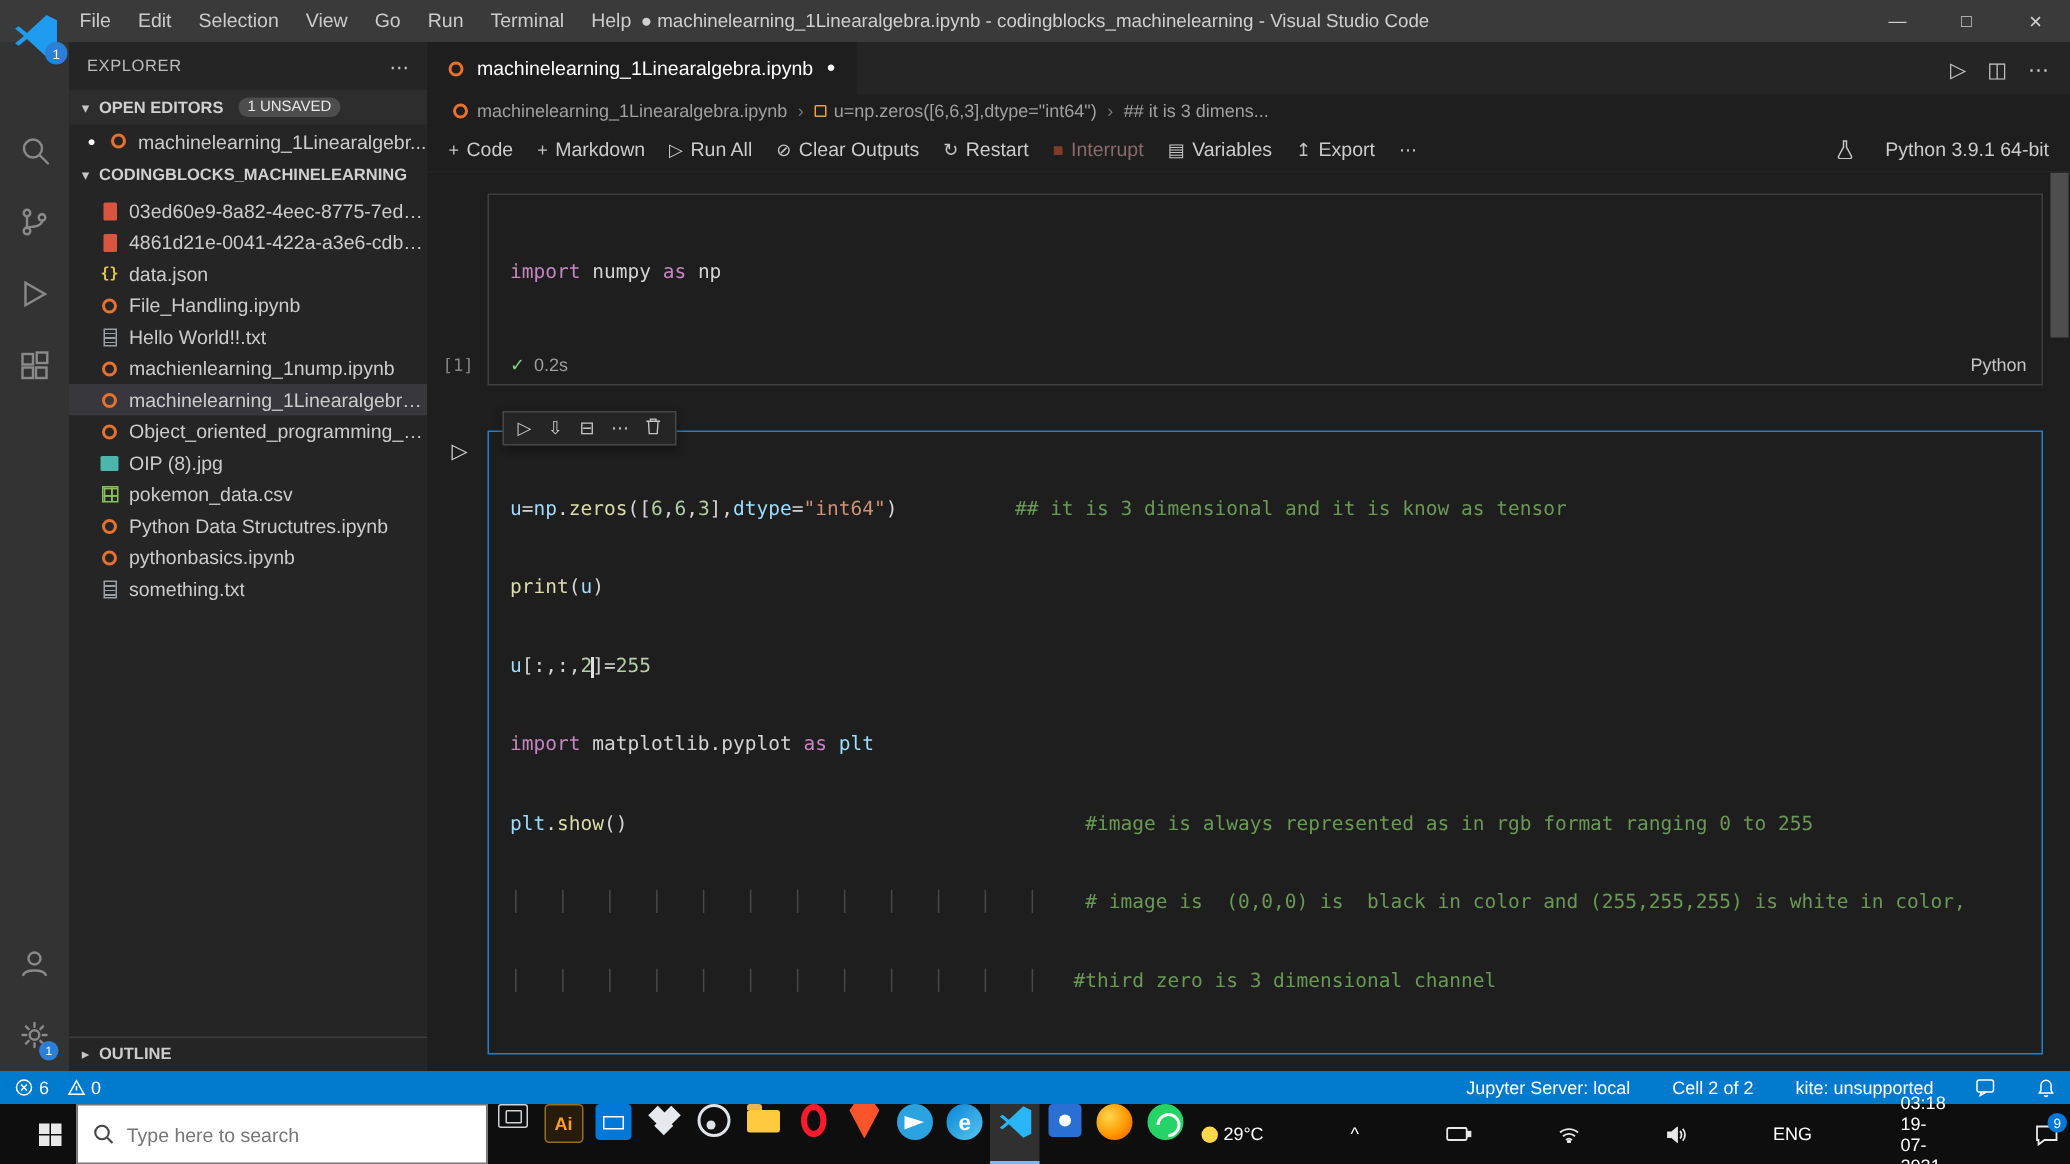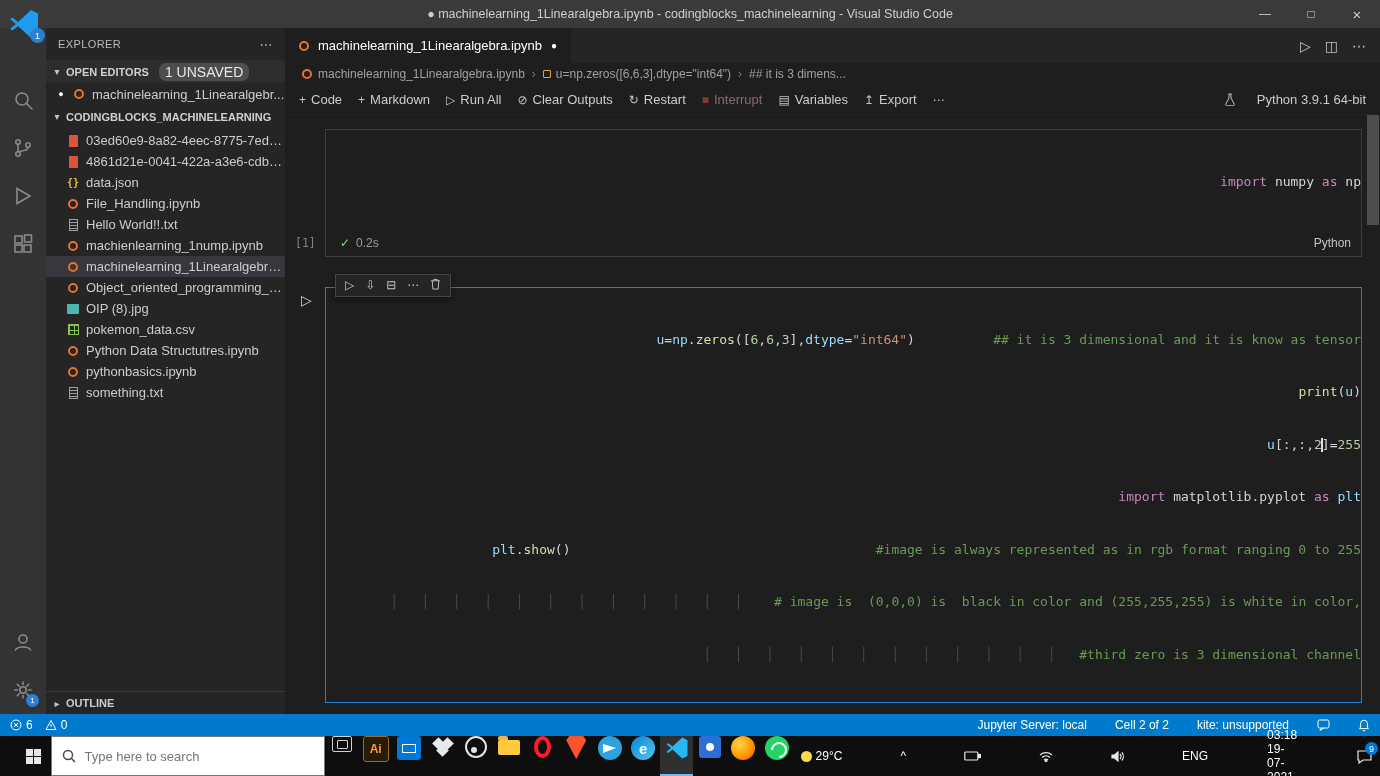--- a/index.html
+++ b/index.html
@@ -38,21 +38,21 @@
 
   
   .sidebar { width:239px; background:#252526; color:#cccccc; display:flex;
     flex-direction:column; font-size:13px; flex:none; }
   .sb-header { height:32px; display:flex; align-items:center; padding:0 12px;
     font-size:11px; letter-spacing:.4px; color:#bbbbbb; }
   .sb-header .more { margin-left:auto; font-size:13px; color:#c5c5c5; }
   .sb-section { height:23px; display:flex; align-items:center; gap:4px; padding:0 6px;
     font-size:11px; font-weight:bold; color:#d0d0d0; background:#2d2d2e; }
   .sb-section.folder { background:#252526; }
-  .badge-pill { margin-left:6px; background:#4d4d4d; color:#e8e8e8; font-size:14px;
+  .badge-pill { margin-left:6px; background:#4d4d4d; color:#e8e8e8; font-size:10px;
     font-weight:normal; border-radius:7px; padding:1px 6px; }
   .oe-item { height:22px; display:flex; align-items:center; gap:6px; padding-left:10px; }
   .mod-dot { color:#ffffff; font-size:9px; width:10px; text-align:center; }
   .file-list { flex:1; overflow:hidden; padding-top:2px; }
   .file-row { height:21px; display:flex; align-items:center; gap:6px; padding-left:20px;
     white-space:nowrap; }
   .file-row.sel { background:#37373d; }
   .fname { overflow:hidden; text-overflow:ellipsis; }
   .sb-outline { height:23px; display:flex; align-items:center; gap:4px; padding:0 6px;
     font-size:11px; font-weight:bold; border-top:1px solid #3c3c3c; }
@@ -96,21 +96,21 @@
   
   .notebook { flex:1; position:relative; overflow:hidden; padding-top:14px; }
   .cell { display:flex; padding-right:18px; }
   .gutter { width:40px; flex:none; position:relative; }
   .exec { position:absolute; bottom:7px; left:10px; color:#858585; font-size:11.5px;
     font-family:"DejaVu Sans Mono",monospace; }
   .grun { position:absolute; top:5px; left:16px; color:#d0d0d0; font-size:14px; }
   .cellbox { flex:1; border:1px solid #3f3f3f; min-width:0; }
   .cell.selected .cellbox { border-color:#2080d0; }
   .code { padding:8px 0 4px 14px; font-family:"DejaVu Sans Mono",monospace; font-size:13px;
-    line-height:17.5px; white-space:pre; overflow:hidden;text-align:right; }
+    line-height:17.5px; white-space:pre; overflow:hidden; }
   .cstatus { height:26px; display:flex; align-items:center; justify-content:space-between;
     padding:0 10px 0 14px; font-size:12px; color:#9d9d9d; }
   .cs-left { display:flex; align-items:center; gap:6px; }
   .chk { color:#89d185; font-size:12px; }
   .cs-lang { color:#c5c5c5; }
   .cell2wrap { position:relative; margin-top:30px; }
   .cell-toolbar { position:absolute; top:-13px; left:50px; background:#252526;
     border:1px solid #464646; display:flex; align-items:center; gap:3px; padding:2px 5px;
     z-index:8; box-shadow:0 2px 6px rgba(0,0,0,.4); }
   .cell-toolbar span { color:#c5c5c5; font-size:12px; padding:1px 4px; }
@@ -198,20 +198,30 @@
 
   <div class="corner-logo">
     <svg width="32" height="32" viewBox="0 0 32 32">
       <path fill="#1f9cf0" d="M23 2 L10 14 L4.5 9.5 L2 11 L8 16 L2 21 L4.5 22.5 L10 18 L23 30 L30 26.5 V5.5 Z"></path>
     </svg>
     <span class="corner-badge">1</span>
   </div>
 
   <div class="titlebar">
     <div class="tb-title">● machinelearning_1Linearalgebra.ipynb - codingblocks_machinelearning - Visual Studio Code</div>
+    <div class="menus">
+      <span>File</span>
+      <span>Edit</span>
+      <span>Selection</span>
+      <span>View</span>
+      <span>Go</span>
+      <span>Run</span>
+      <span>Terminal</span>
+      <span>Help</span>
+    </div>
     <div class="win-controls">
       <div>—</div>
       <div>□</div>
       <div style="font-size:15px;">×</div>
     </div>
   </div>
 
   <div class="workbench">
 
     <div class="activitybar">

